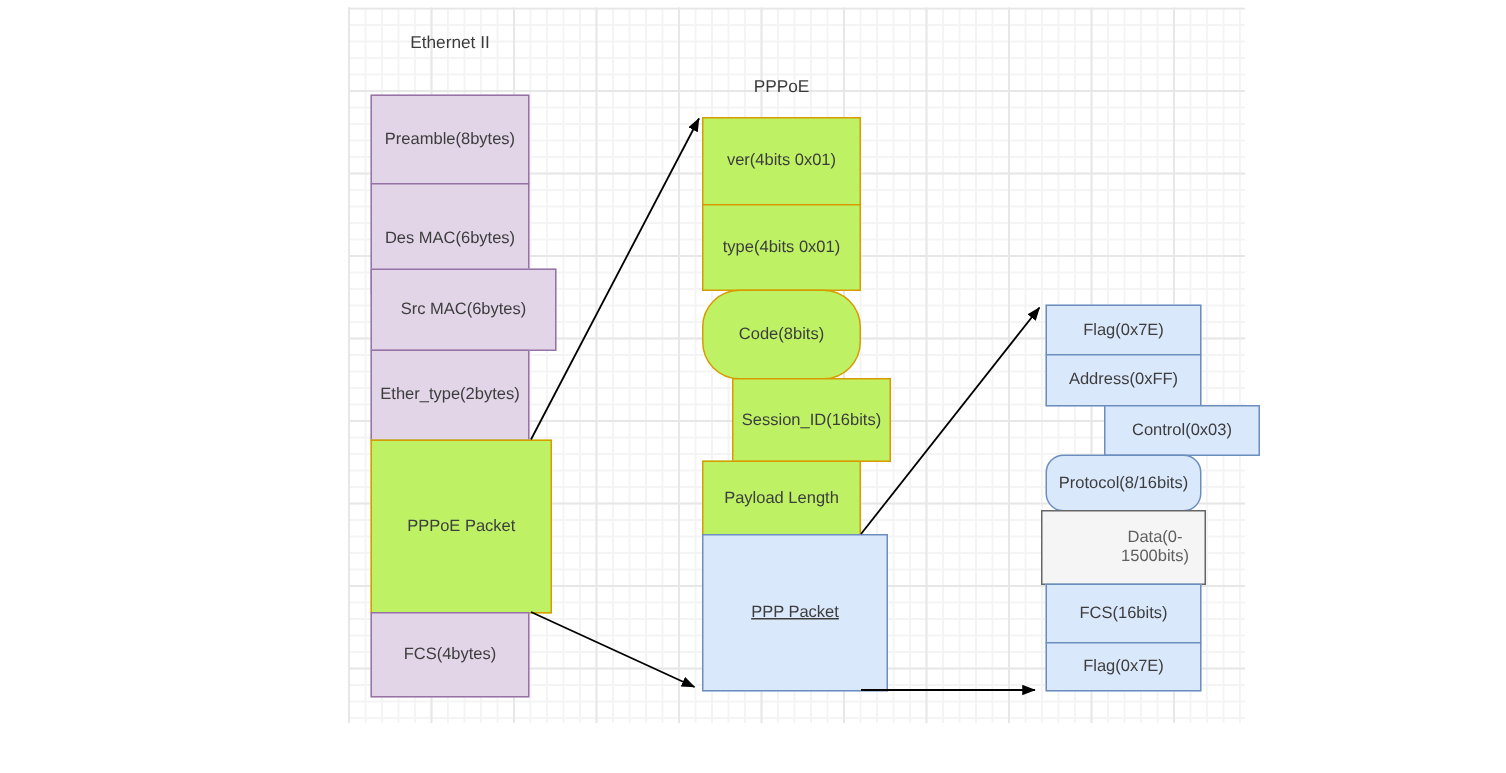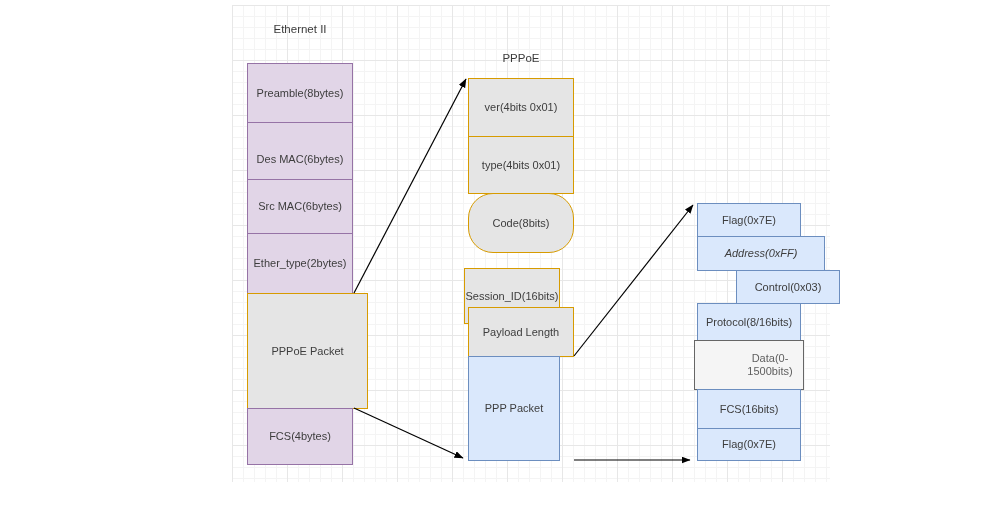--- a/index.html
+++ b/index.html
@@ -18,21 +18,21 @@
   }
   .col-title{
     position:absolute;font-size:11.5px;color:#3a3a3a;text-align:center;
   }
   .seg{
     position:absolute;box-sizing:border-box;border:1px solid;
     display:flex;align-items:center;justify-content:center;
     font-size:11px;color:#3d3d3d;text-align:center;line-height:1.15;
   }
   .purple{background:#e1d5e7;border-color:#9673a6;}
-  .orange{background:#e5e5e5;border-color:#d79b00;}
+  .orange{background:#bef264;border-color:#d79b00;}
   .blue{background:#dae8fc;border-color:#6c8ebf;}
   .grey{background:#f5f5f5;border-color:#666666;color:#5f5f5f;padding-left:42px;}
   .arrows{position:absolute;left:0;top:0;pointer-events:none;}
   .watermark{
     position:absolute;left:646px;top:460px;width:180px;
     font-size:12.5px;color:#d7d7d7;letter-spacing:0.2px;white-space:nowrap;
   }
 </style>
 </head>
 <body>
@@ -40,36 +40,36 @@
 <div id="stage">
 
   <div class="grid"></div>
 
   <div class="col-title" style="left:247px;top:23px;width:106px;">Ethernet II</div>
   <div class="col-title" style="left:468px;top:52px;width:106px;">PPPoE</div>
   <div class="col-title" style="left:697px;top:178px;width:104px;margin-top:36px;">PPP</div>
 
   <div class="seg purple" style="left:247px;top:63px;width:106px;height:60px;">Preamble(8bytes)</div>
   <div class="seg purple" style="left:247px;top:122px;width:106px;height:74px;">Des MAC(6bytes)</div>
-  <div class="seg purple" style="left:247px;top:179px;width:106px;height:55px;">Src MAC(6bytes)</div>
+  <div class="seg purple" style="left:247px;top:179px;width:124px;height:55px;">Src MAC(6bytes)</div>
   <div class="seg purple" style="left:247px;top:233px;width:106px;height:61px;">Ether_type(2bytes)</div>
   <div class="seg orange" style="left:247px;top:293px;width:121px;height:116px;">PPPoE Packet</div>
   <div class="seg purple" style="left:247px;top:408px;width:106px;height:57px;">FCS(4bytes)</div>
 
   <div class="seg orange" style="left:468px;top:78px;width:106px;height:59px;">ver(4bits 0x01)</div>
   <div class="seg orange" style="left:468px;top:136px;width:106px;height:58px;">type(4bits 0x01)</div>
   <div class="seg orange" style="left:468px;top:193px;width:106px;height:60px;border-radius:25px;">Code(8bits)</div>
-  <div class="seg orange" style="left:464px;top:252px;width:96px;height:56px;margin-top:16px;">Session_ID(16bits)</div>
+  <div class="seg orange" style="left:488px;top:252px;width:106px;height:56px;">Session_ID(16bits)</div>
   <div class="seg orange" style="left:468px;top:307px;width:106px;height:50px;">Payload Length</div>
-  <div class="seg blue" style="left:468px;top:356px;width:92px;height:105px;">PPP Packet</div>
+  <div class="seg blue" style="left:468px;top:356px;width:124px;height:105px;text-decoration:underline;">PPP Packet</div>
 
   <div class="seg blue" style="left:697px;top:203px;width:104px;height:34px;">Flag(0x7E)</div>
-  <div class="seg blue" style="left:697px;top:236px;width:128px;height:35px;font-style:italic;">Address(0xFF)</div>
+  <div class="seg blue" style="left:697px;top:236px;width:104px;height:35px;">Address(0xFF)</div>
   <div class="seg blue" style="left:736px;top:270px;width:104px;height:34px;">Control(0x03)</div>
-  <div class="seg blue" style="left:697px;top:303px;width:104px;height:38px;">Protocol(8/16bits)</div>
+  <div class="seg blue" style="left:697px;top:303px;width:104px;height:38px;border-radius:12px;">Protocol(8/16bits)</div>
   <div class="seg grey" style="left:694px;top:340px;width:110px;height:50px;">Data(0-1500bits)</div>
   <div class="seg blue" style="left:697px;top:389px;width:104px;height:40px;">FCS(16bits)</div>
   <div class="seg blue" style="left:697px;top:428px;width:104px;height:33px;">Flag(0x7E)</div>
 
   <svg class="arrows" width="1004" height="515" viewBox="0 0 1004 515">
     <defs>
       <marker id="ah" markerWidth="10" markerHeight="8" refX="8.5" refY="3.5" orient="auto" markerUnits="userSpaceOnUse">
         <path d="M0,0 L9,3.5 L0,7 Z" fill="#000000"></path>
       </marker>
     </defs>

